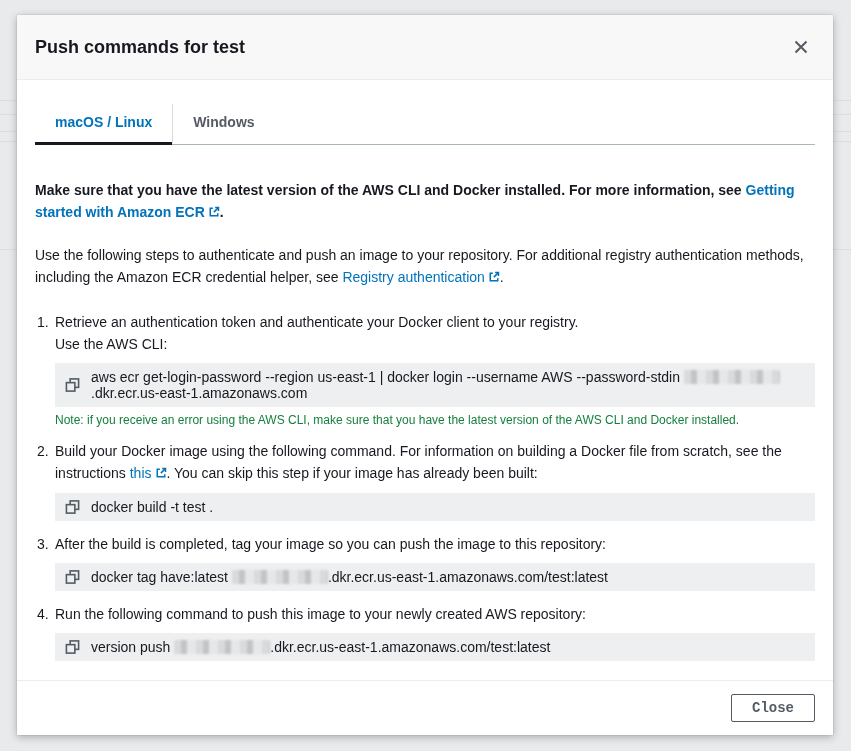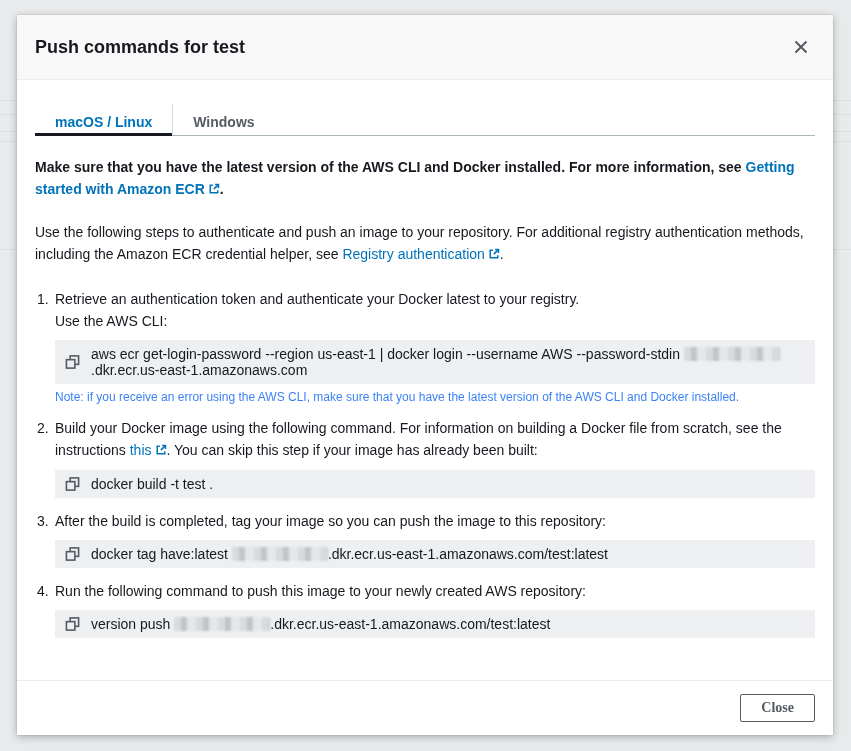--- a/index.html
+++ b/index.html
@@ -28,29 +28,29 @@
     padding: 0 20px 0 18px;
   }
   .modal-title { font-size: 18px; font-weight: 700; color: #16191f; }
   .close-btn { background: none; border: none; padding: 4px; cursor: pointer; line-height: 0; }
 
   .modal-body { flex: 1 1 auto; padding: 0 18px; overflow: hidden; color: #16191f; }
 
   .tabs { display: flex; margin-top: 24px; border-bottom: 1px solid #aab7b8; }
   .tab {
     font-size: 14px; font-weight: 700; line-height: 17px;
-    padding: 10px 20px 2px; color: #545b64;
+    padding: 10px 20px 11px; color: #545b64;
     border-bottom: 3px solid transparent; margin-bottom: -1px;
     cursor: pointer; white-space: nowrap;
   }
   .tab.active { color: #0073bb; border-bottom-color: #16191f; }
   .tab + .tab { border-left: 1px solid #d5dbdb; }
 
   .para { font-size: 14px; line-height: 22px; }
-  .p1 { margin-top: 20px; font-weight: 700; }
+  .p1 { margin-top: 34px; font-weight: 700; }
   .p2 { margin-top: 20px; }
   a.link { color: #0073bb; text-decoration: none; cursor: pointer; }
   .p1 a.link { font-weight: 700; }
   .ext-icon { display: inline-block; vertical-align: -1px; margin-left: 3px; }
 
   .steps { margin-top: 22px; }
   .step { position: relative; padding-left: 20px; font-size: 14px; line-height: 22px; margin-top: 12px; }
   .step-num { position: absolute; left: 2px; top: 0; }
 
   .code {
@@ -63,33 +63,33 @@
   }
   .copy-icon { position: absolute; left: 10px; top: 50%; transform: translateY(-50%); line-height: 0; cursor: pointer; }
 
   .redacted {
     display: inline-block; vertical-align: -2px;
     width: 96px; height: 14px; border-radius: 2px;
     background: repeating-linear-gradient(90deg, #d9dadb 0 7px, #c2c4c6 7px 13px, #e6e7e8 13px 22px);
     filter: blur(1.3px);
   }
 
-  .note { font-size: 12px; line-height: 16px; color: #3b82f6; margin-top: 5px; }
+  .note { font-size: 12px; line-height: 16px; color: #15803d; margin-top: 5px; }
 
   .modal-footer {
     flex: 0 0 55px; height: 55px;
     border-top: 1px solid #eaeded;
     display: flex; align-items: center; justify-content: flex-end;
     padding: 0 18px;
   }
   .close-button {
     background: #ffffff;
     border: 1px solid #545b64; border-radius: 2px;
     color: #545b64; font-weight: 700; font-size: 14px;
-    font-family: Liberation Serif, serif;
+    font-family: Liberation Mono, monospace;
     padding: 5px 20px; cursor: pointer;
   }
 </style>
 </head>
 <body>
 
 <div>
   <div class="bg-line" style="top:100px"></div>
   <div class="bg-line" style="top:114px"></div>
   <div class="bg-line" style="top:131px"></div>
@@ -124,21 +124,21 @@
     <div class="para p2"><span>Use the following steps to authenticate and push an image to your repository. For additional registry authentication methods, including the Amazon ECR credential helper, see </span><a class="link"><span>Registry authentication</span><span class="ext-icon"><svg width="12" height="12" viewBox="0 0 16 16" fill="none" stroke="#0073bb" stroke-width="2">
               <path d="M6.5 3H3v10h10V9.5"></path>
               <path d="M9.5 2H14v4.5"></path>
               <path d="M13.5 2.5L7.8 8.2"></path>
             </svg></span></a><span>.</span></div>
 
     <div class="steps">
 
       <div class="step">
         <span class="step-num">1.</span>
-        <div>Retrieve an authentication token and authenticate your Docker latest to your registry.</div>
+        <div>Retrieve an authentication token and authenticate your Docker client to your registry.</div>
         <div>Use the AWS CLI:</div>
         <div class="code">
           <span class="copy-icon"><svg width="15" height="15" viewBox="0 0 16 16" fill="none" stroke="#545b64" stroke-width="1.7">
                 <rect x="5.5" y="1.5" width="9" height="9"></rect>
                 <rect x="1.5" y="5.5" width="9" height="9" fill="#edeff0"></rect>
               </svg></span><span>aws ecr get-login-password --region us-east-1 | docker login --username AWS --password-stdin </span><span class="redacted"></span><span>.dkr.ecr.us-east-1.amazonaws.com</span>
         </div>
         <div class="note">Note: if you receive an error using the AWS CLI, make sure that you have the latest version of the AWS CLI and Docker installed.</div>
       </div>
 

